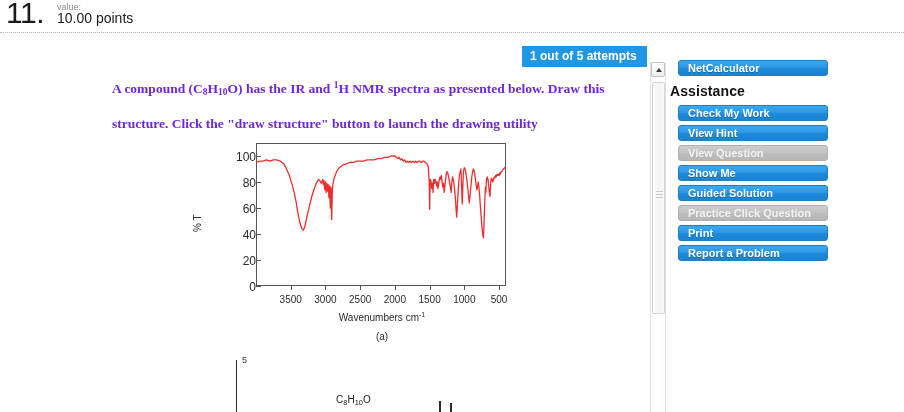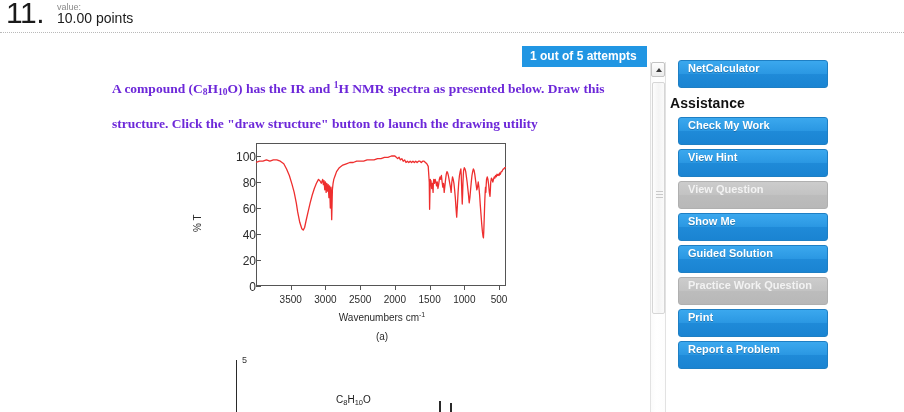--- a/index.html
+++ b/index.html
@@ -74,21 +74,21 @@
     display:block; width:7px; height:1px; background:#c9c9c9; margin-bottom:2px;
   }
 
   
   .assist-panel { position:absolute; left:668px; top:60px; width:236px; }
   .assist-title {
     font-size:14px; font-weight:bold; color:#111;
     margin:7px 0 6px 2px; letter-spacing:0.1px;
   }
   .abtn {
-    display:block; width:150px; height:28px; line-height:15px;
+    display:block; width:150px; height:16px; line-height:15px;
     margin:0 0 4px 10px; padding:0 0 0 9px;
     font-size:11px; font-weight:bold; color:#ffffff;
     border-radius:3px; text-align:left;
     border:1px solid #1e7fc4;
     background:linear-gradient(to bottom,#3ba8ee 0%,#2b98e3 48%,#1f8ad8 52%,#1a84d2 100%);
     text-shadow:0 1px 0 rgba(0,0,0,0.22);
     cursor:pointer; white-space:nowrap; overflow:hidden;
   }
   .abtn.netcalc { margin-left:10px; margin-bottom:0; }
   .abtn.disabled {
@@ -218,19 +218,19 @@
 
   <div class="assist-panel">
     <div class="abtn netcalc">NetCalculator</div>
     <div class="assist-title">Assistance</div>
     <div id="assist-buttons">
         <div class="abtn">Check My Work</div>
         <div class="abtn">View Hint</div>
         <div class="abtn disabled">View Question</div>
         <div class="abtn">Show Me</div>
         <div class="abtn">Guided Solution</div>
-        <div class="abtn disabled">Practice Work Question</div>
+        <div class="abtn disabled">Practice Click Question</div>
         <div class="abtn">Print</div>
         <div class="abtn">Report a Problem</div>
       </div>
   </div>
 
 </div>
 
 </body></html>

